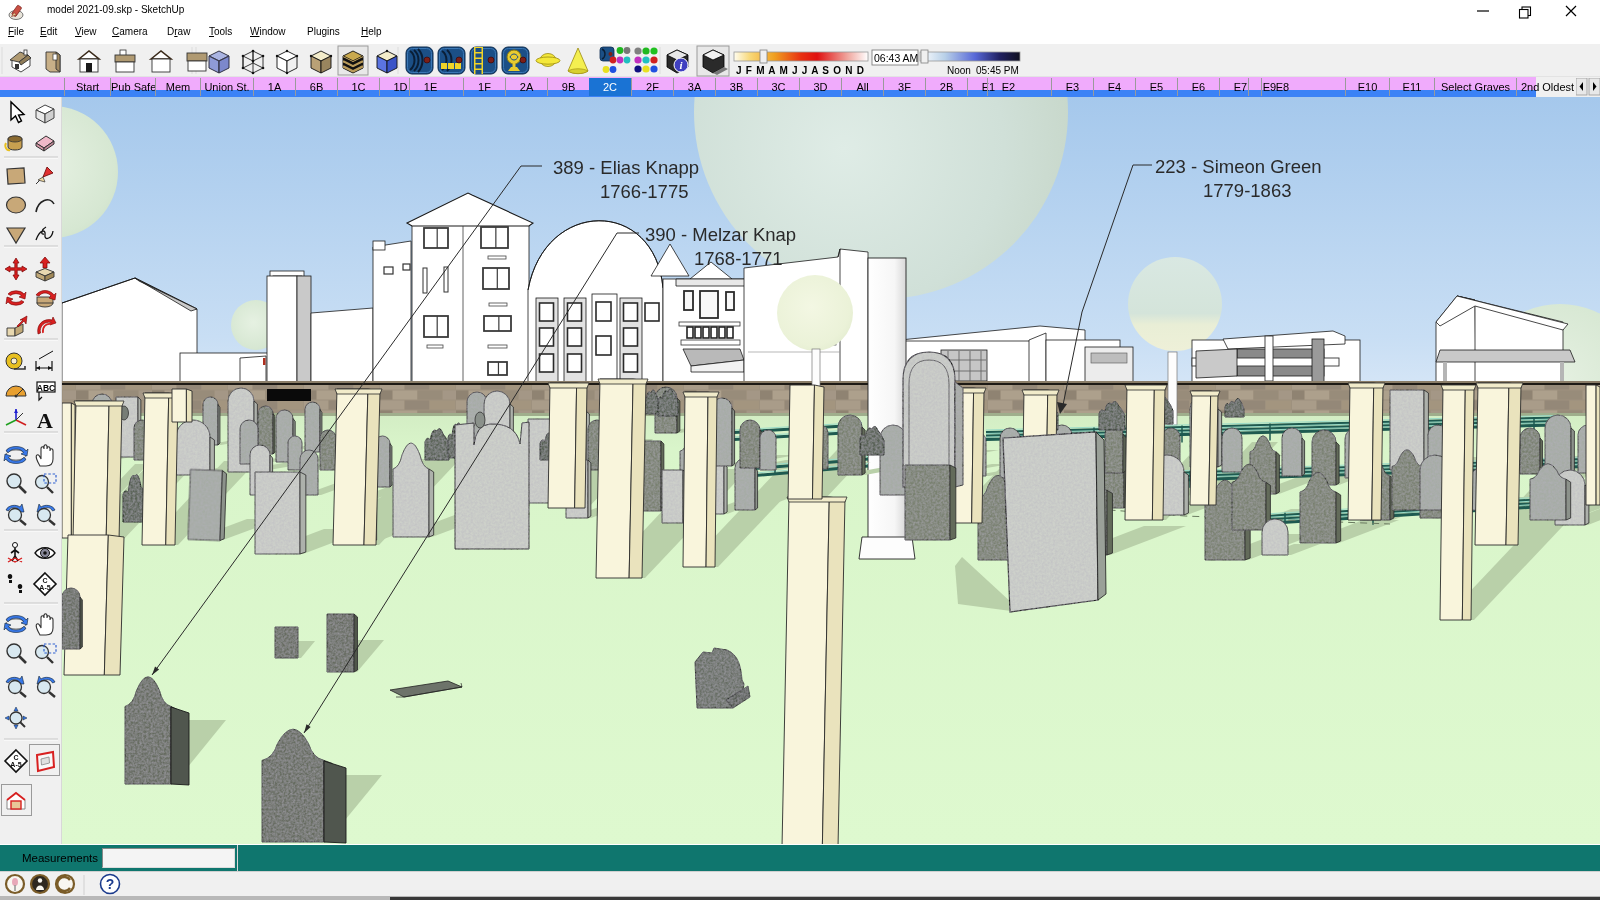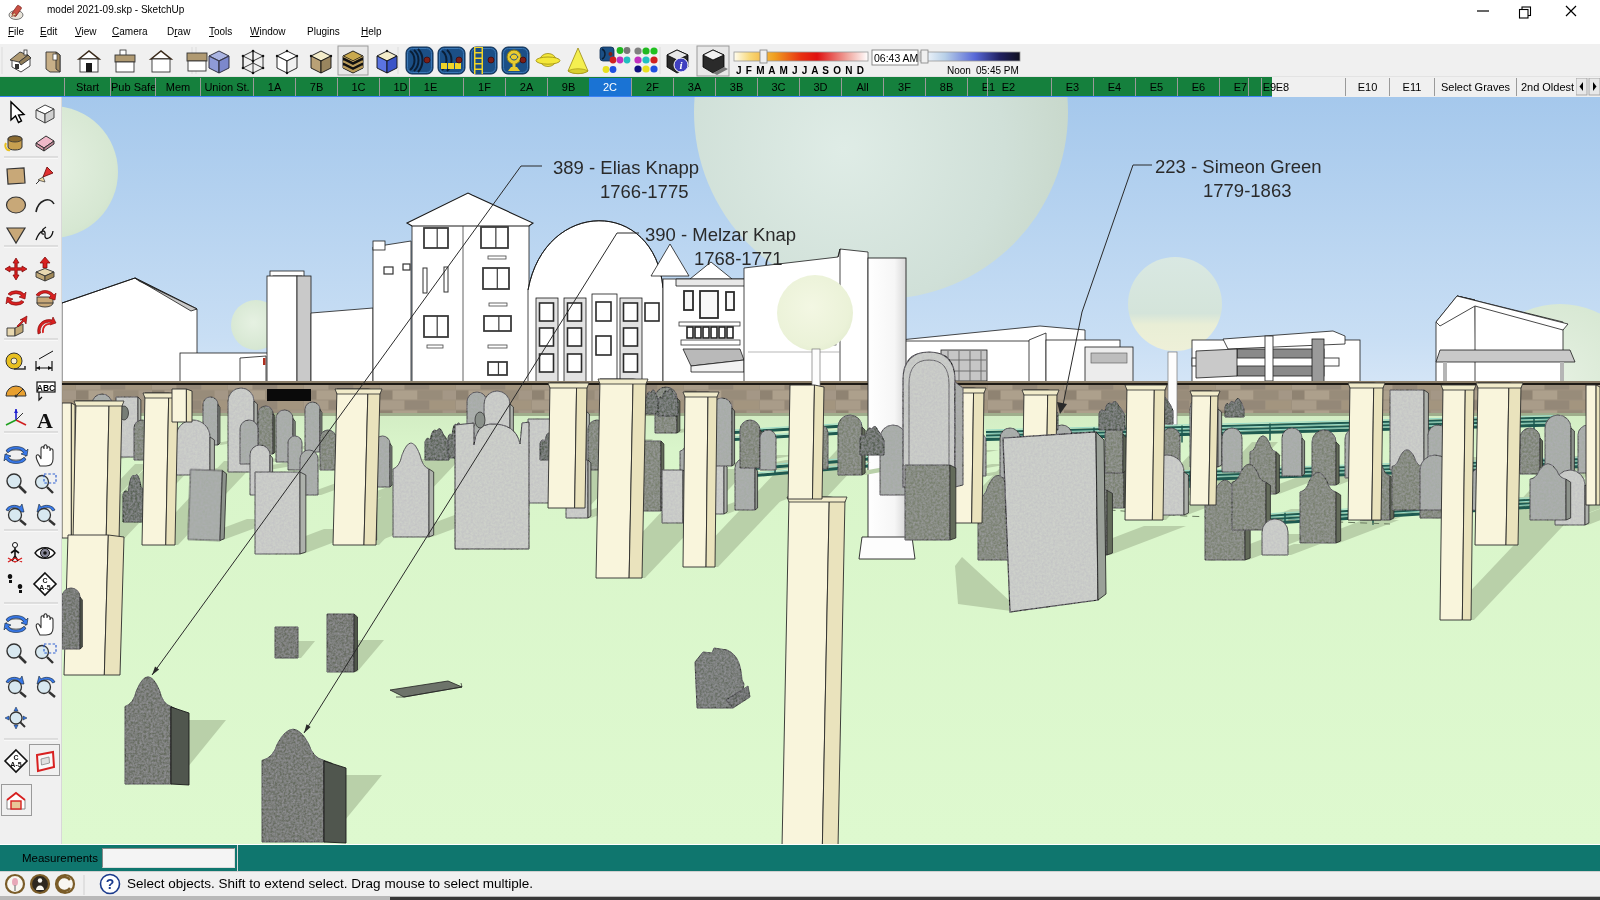--- a/index.html
+++ b/index.html
@@ -3,21 +3,21 @@
 *{margin:0;padding:0;box-sizing:border-box}
 body{width:1600px;height:900px;overflow:hidden;background:#f0f0f0;
  font-family:"Liberation Sans",sans-serif;position:relative}
 .abs{position:absolute}
 #title{left:0;top:0;width:1600px;height:23px;background:#ffffff;}
 #title .txt{position:absolute;left:47px;top:4px;font-size:10px;color:#000}
 #menu{left:0;top:23px;width:1600px;height:21px;background:#ffffff}
 .mi{position:absolute;top:3px;font-size:10px;color:#000}
 .mi u{text-decoration:underline}
 #toolbar{left:0;top:44px;width:1600px;height:33px;background:#f0f0f0;border-bottom:1px solid #e3e3e3}
-#tabs{left:0;top:77px;width:1272px;height:20px;background:#15803d;border-bottom:1px solid #3b82f6}
+#tabs{left:0;top:77px;width:1536px;height:20px;background:#f0abfc;border-bottom:7px solid #3b82f6}
 .tab{position:absolute;top:1px;height:18px;font-size:11px;color:#000;text-align:center;
  border-left:1px solid #9a9a9a;padding-top:3px;white-space:nowrap;overflow:hidden}
 .tabsel{background:#1a73d4;color:#fff;border-left:none}
 #lefttb{left:0;top:97px;width:62px;height:747px;background:#f0f0f0;border-right:1px solid #d8d8d8}
 #measure{left:0;top:844px;width:1600px;height:27px;background:#0f766e;border-top:1px solid #ffffff}
 #status{left:0;top:871px;width:1600px;height:25px;background:#f0f0f0;border-top:1px solid #d0d0d0}
 </style></head><body>
 <div class="abs" id="title">
     <svg class="abs" style="left:8px;top:3px" width="18" height="18" viewBox="0 0 18 18">
 <ellipse cx="8" cy="12" rx="7" ry="4.5" fill="#e8e4da" stroke="#555" stroke-width="0.8"></ellipse>
@@ -247,36 +247,36 @@
 <text x="104" y="24" font-size="10" fill="#000" font-family="Liberation Sans">05:45 PM</text>
 </g>
     </svg>
   </div>
 <div class="abs" id="tabs">
     <div class="tab" style="left:64px;width:46px">Start</div>
     <div class="tab" style="left:110px;width:45px">Pub Safe</div>
     <div class="tab" style="left:155px;width:45px">Mem</div>
     <div class="tab" style="left:200px;width:53px">Union St.</div>
     <div class="tab" style="left:253px;width:42px">1A</div>
-    <div class="tab" style="left:295px;width:42px">7B</div>
+    <div class="tab" style="left:295px;width:42px">6B</div>
     <div class="tab" style="left:337px;width:42px">1C</div>
     <div class="tab" style="left:379px;width:42px">1D</div>
     <div class="tab" style="left:409px;width:42px">1E</div>
     <div class="tab" style="left:463px;width:42px">1F</div>
     <div class="tab" style="left:505px;width:42px">2A</div>
     <div class="tab" style="left:547px;width:42px">9B</div>
     <div class="tab tabsel" style="left:589px;width:42px">2C</div>
     <div class="tab" style="left:631px;width:42px">2F</div>
     <div class="tab" style="left:673px;width:42px">3A</div>
     <div class="tab" style="left:715px;width:42px">3B</div>
     <div class="tab" style="left:757px;width:42px">3C</div>
     <div class="tab" style="left:799px;width:42px">3D</div>
     <div class="tab" style="left:841px;width:42px">All</div>
     <div class="tab" style="left:883px;width:42px">3F</div>
-    <div class="tab" style="left:925px;width:42px">8B</div>
+    <div class="tab" style="left:925px;width:42px">2B</div>
     <div class="tab" style="left:967px;width:42px">E1</div>
     <div class="tab" style="left:987px;width:42px">E2</div>
     <div class="tab" style="left:1051px;width:42px">E3</div>
     <div class="tab" style="left:1093px;width:42px">E4</div>
     <div class="tab" style="left:1135px;width:42px">E5</div>
     <div class="tab" style="left:1177px;width:42px">E6</div>
     <div class="tab" style="left:1219px;width:42px">E7</div>
     <div class="tab" style="left:1261px;width:42px">E8</div>
     <div class="tab" style="left:1248px;width:42px">E9</div>
     <div class="tab" style="left:1345px;width:44px">E10</div>
@@ -1305,15 +1305,14 @@
       <rect x="10.2" y="12" width="1.6" height="6" fill="#999"></rect>
 <circle cx="36" cy="11" r="9" fill="#2e2820" stroke="#7a5c28" stroke-width="2.2"></circle>
 <circle cx="36" cy="7.5" r="2.2" fill="#f8f6f0"></circle>
       <path d="M32 17 C32 11 40 11 40 17 Z" fill="#f8f6f0"></path>
 <circle cx="61" cy="11" r="9" fill="#f8f6f0" stroke="#7a5c28" stroke-width="2.2"></circle>
 <path d="M66 7 A7 7 0 1 0 66 15" fill="none" stroke="#7a5c28" stroke-width="2.4"></path>
 <line x1="80" y1="2" x2="80" y2="22" stroke="#d0d0d0" stroke-width="1"></line>
 <circle cx="106" cy="11" r="9.5" fill="#fff" stroke="#1a3a8c" stroke-width="1.6"></circle>
 <text x="106" y="16" text-anchor="middle" font-size="14" font-weight="bold" fill="#1a3a8c" font-family="Liberation Sans">?</text>
 </svg>
-<span class="abs" style="left:127px;top:4px;font-size:13.5px;color:#000">Select objects. Shift to extend select. Drag mouse to select multiple.</span>
 </div>
 <div class="abs" style="left:0;top:896px;width:1600px;height:4px;background:#b8b8b8"></div>
 <div class="abs" style="left:390px;top:897px;width:1210px;height:3px;background:#383838"></div>
 </body></html>

